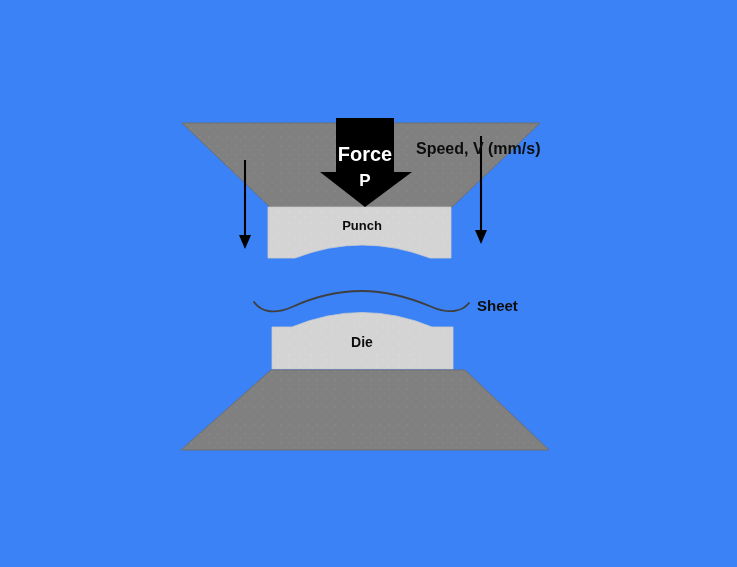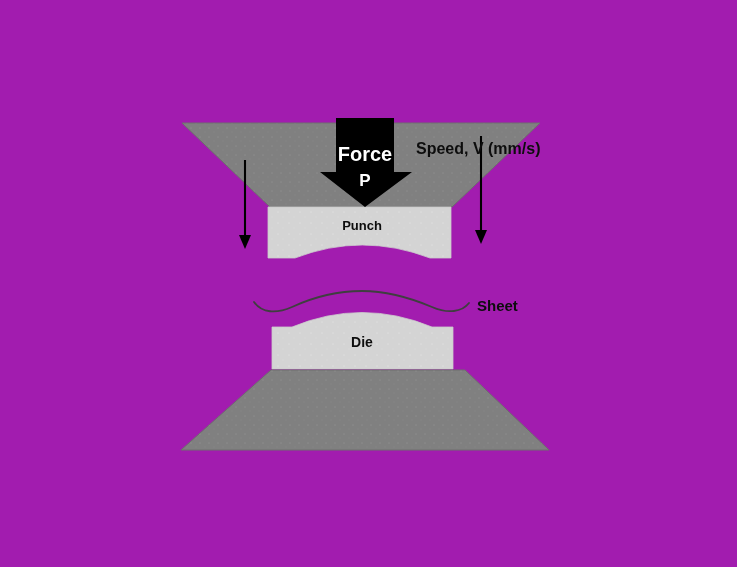--- a/index.html
+++ b/index.html
@@ -11,21 +11,21 @@
   body {
     width: 737px;
     height: 567px;
     font-family: "Liberation Sans", sans-serif;
     overflow: hidden;
   }
   #diagram-canvas {
     position: relative;
     width: 737px;
     height: 567px;
-    background: #a21caf;
+    background: #3b82f6;
   }
   #diagram-svg {
     position: absolute;
     top: 0;
     left: 0;
     width: 737px;
     height: 567px;
     display: block;
   }
   .lbl {

